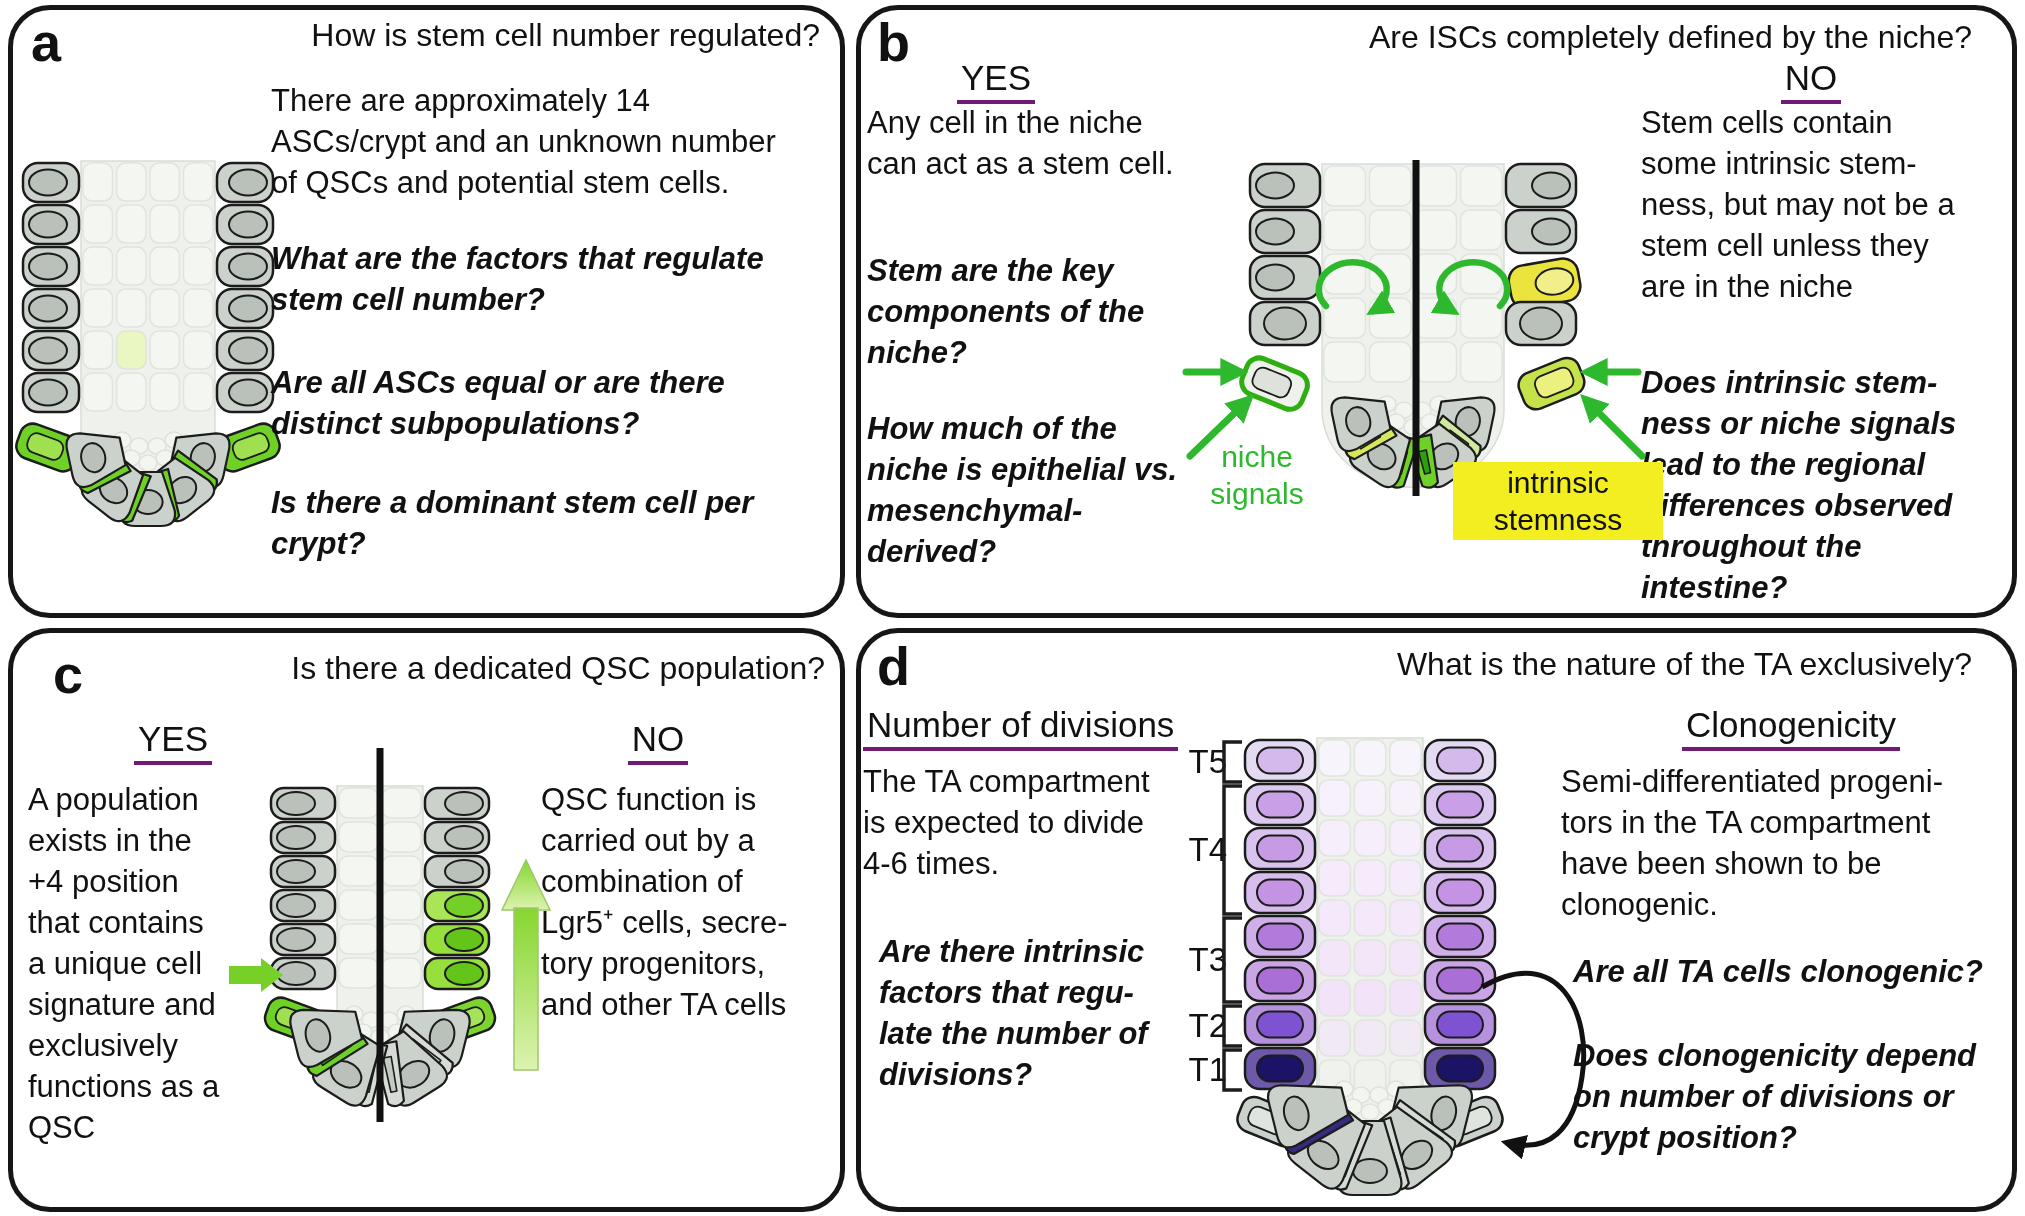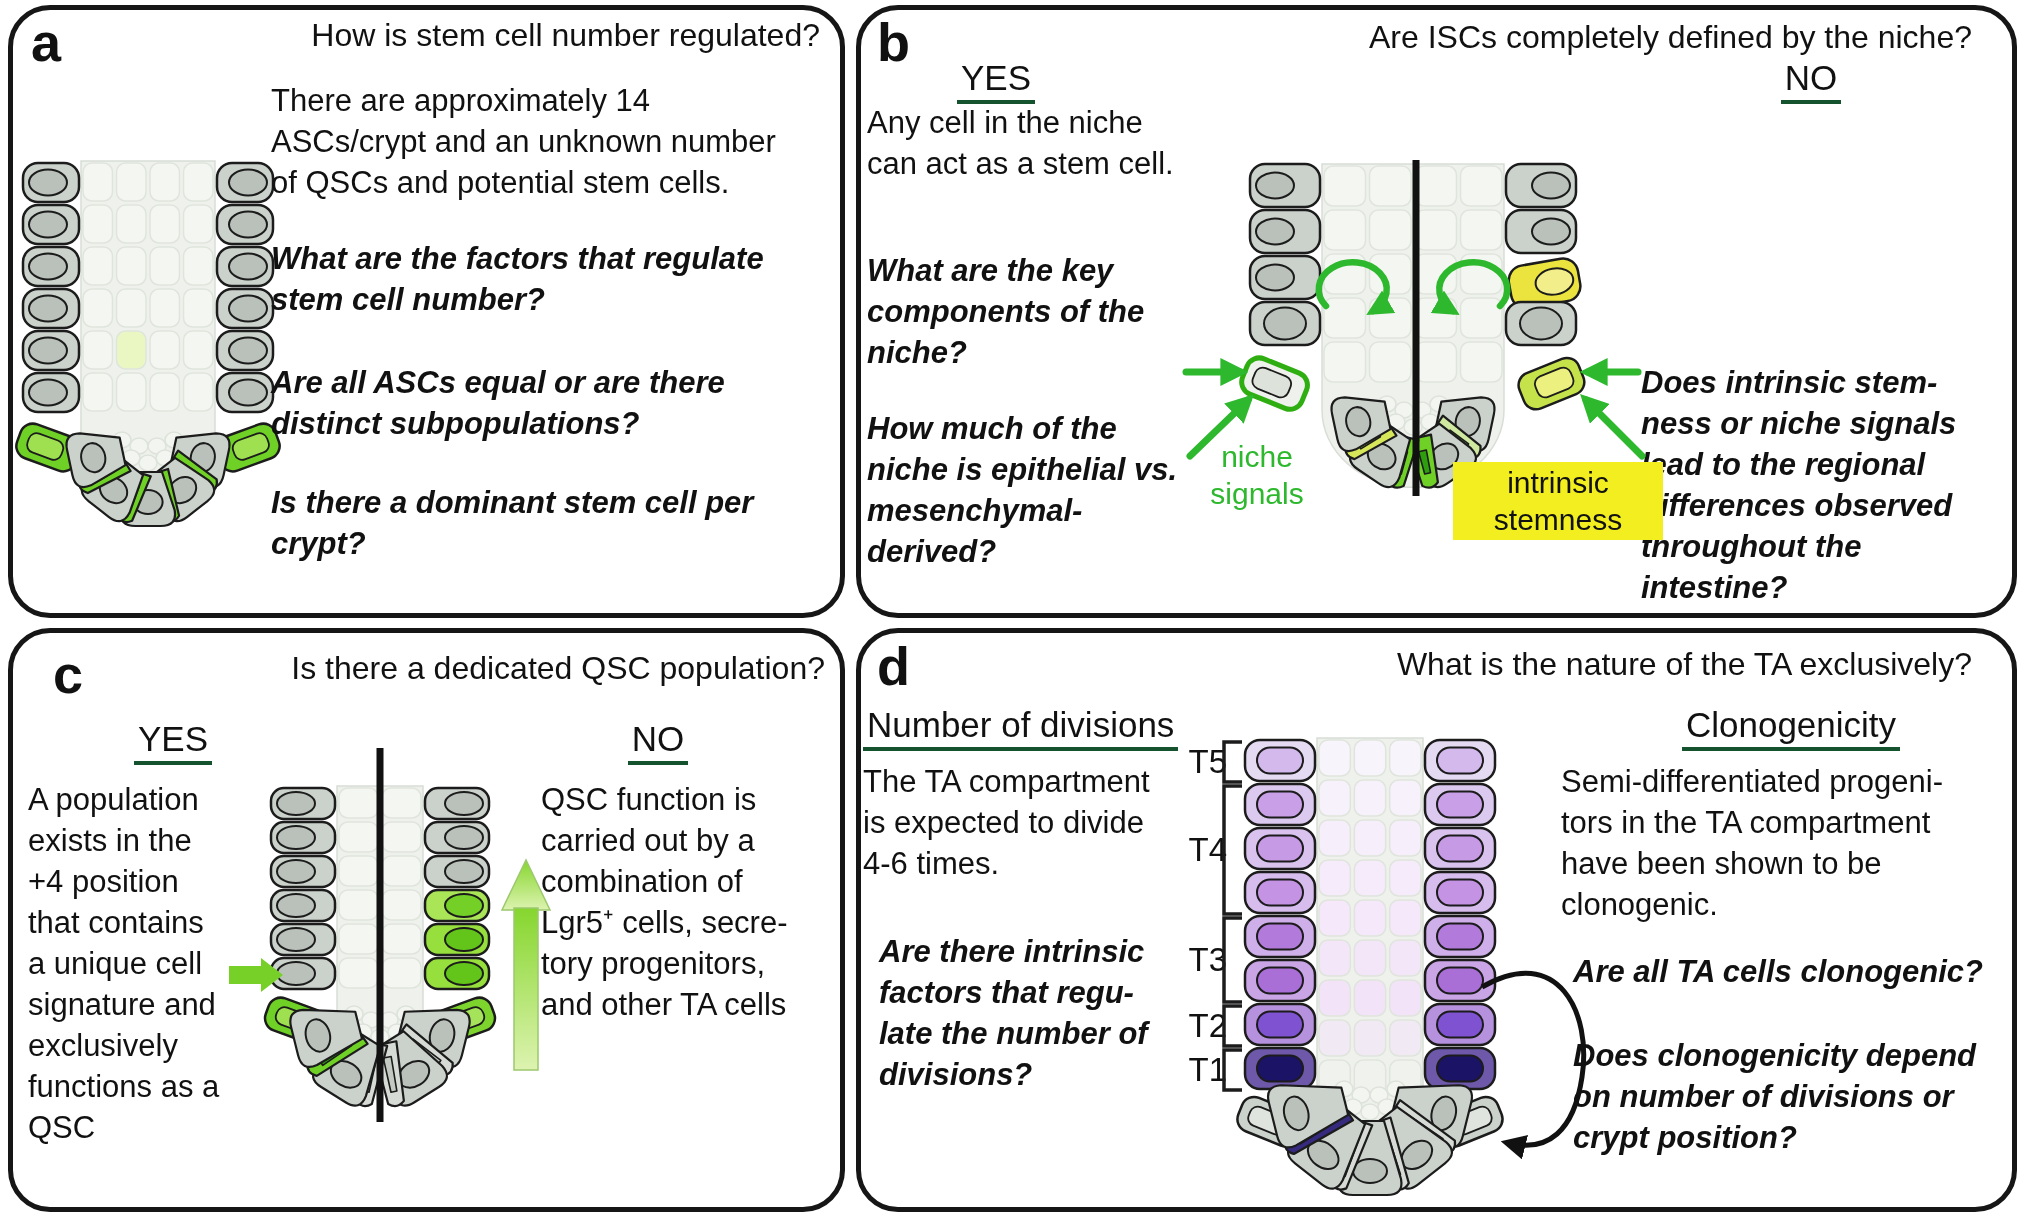--- a/index.html
+++ b/index.html
@@ -4,21 +4,21 @@
 <style>
   html,body{margin:0;padding:0;background:#fff;}
   #fig{position:relative;width:2025px;height:1216px;background:#fff;overflow:hidden;
        font-family:"Liberation Sans", sans-serif;color:#111;}
   .panel{position:absolute;border:5px solid #161616;border-radius:42px;background:#fff;box-sizing:border-box;}
   .letter{position:absolute;font-size:54px;font-weight:bold;line-height:1;}
   .ptitle{position:absolute;font-size:32px;font-weight:normal;text-align:right;line-height:1.1;}
   .body{position:absolute;font-size:31px;line-height:41px;white-space:pre-line;}
   .q{position:absolute;font-size:31px;line-height:41px;font-weight:bold;font-style:italic;white-space:pre-line;}
   .hdwrap{position:absolute;text-align:center;}
-  .hd{display:inline-block;font-size:35px;border-bottom:4px solid #14532d;padding:0 4px 2px 4px;line-height:1.15;}
+  .hd{display:inline-block;font-size:35px;border-bottom:4px solid #701a75;padding:0 4px 2px 4px;line-height:1.15;}
   .cryptsvg{position:absolute;}
   .minilabel{position:absolute;font-size:30px;line-height:37px;text-align:center;white-space:pre-line;}
   .tlabel{position:absolute;font-size:33px;line-height:1.2;text-align:right;width:48px;}
 </style>
 </head>
 <body>
 
 <div id="fig">
 
   <section class="panel" style="left:8px;top:5px;width:837px;height:613px;">
@@ -144,28 +144,33 @@
     <div class="q" style="left:258px;top:472px;width:565px;">Is there a dominant stem cell per
 crypt?</div>
   </section>
 
   <section class="panel" style="left:856px;top:5px;width:1161px;height:613px;">
     <div class="letter" style="left:16px;top:5px;">b</div>
     <div class="ptitle" style="left:80px;right:40px;top:10px;">Are ISCs completely defined by the niche?</div>
     <div class="hdwrap" style="left:50px;width:170px;top:48px;"><span class="hd">YES</span></div>
     <div class="body" style="left:6px;top:92px;width:330px;">Any cell in the niche
 can act as a stem cell.</div>
-    <div class="q" style="left:6px;top:240px;width:330px;">What are the key
+    <div class="q" style="left:6px;top:240px;width:330px;">Stem are the key
 components of the
 niche?</div>
     <div class="q" style="left:6px;top:398px;width:330px;">How much of the
 niche is epithelial vs.
 mesenchymal-
 derived?</div>
     <div class="hdwrap" style="left:870px;width:160px;top:48px;"><span class="hd">NO</span></div>
+    <div class="body" style="left:780px;top:92px;width:375px;">Stem cells contain
+some intrinsic stem-
+ness, but may not be a
+stem cell unless they
+are in the niche</div>
     <div class="q" style="left:780px;top:352px;width:375px;font-style:italic;">Does intrinsic stem-
 ness or niche signals
 lead to the regional
 differences observed
 throughout the
 intestine?</div>
     <svg id="crypt-b" class="cryptsvg" style="left:299px;top:138px;" width="545" height="470" viewBox="0 0 545 470">
         <defs>
           <marker id="mg-b" viewBox="0 0 10 10" refX="7" refY="5" markerWidth="4" markerHeight="4" orient="auto">
             <path d="M0,0 L10,5 L0,10 Z" fill="#2db82d"></path>

